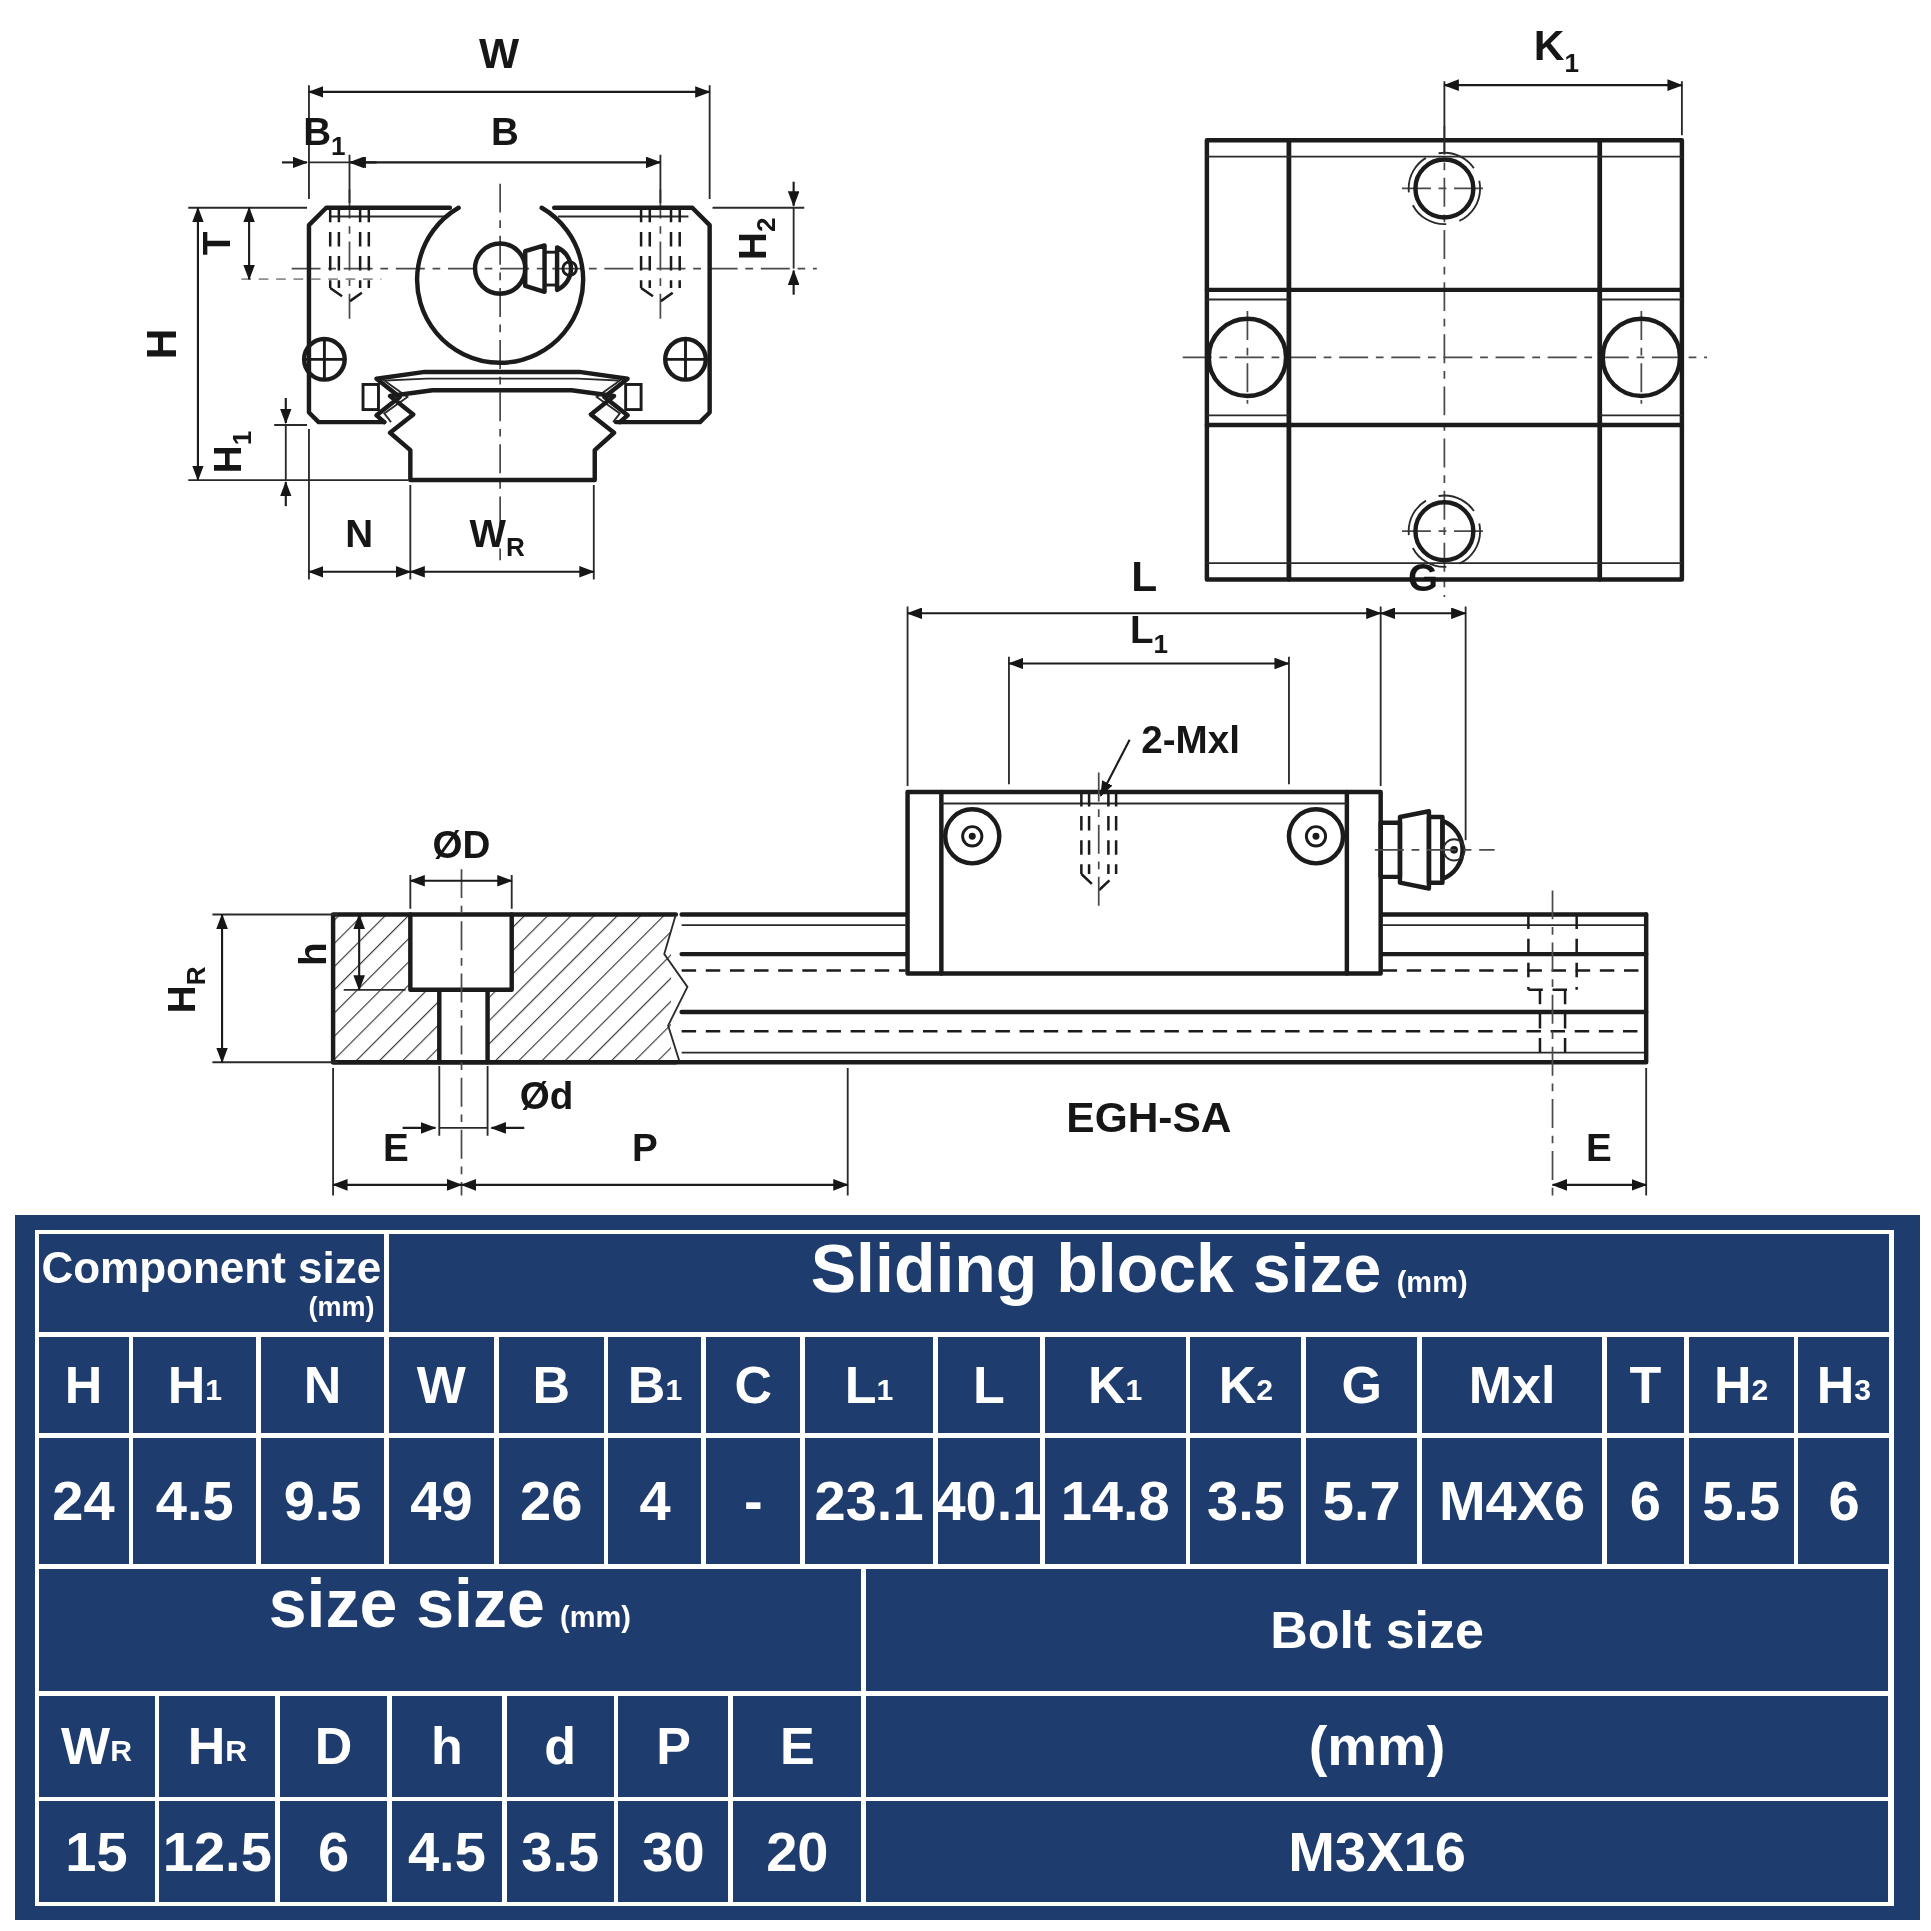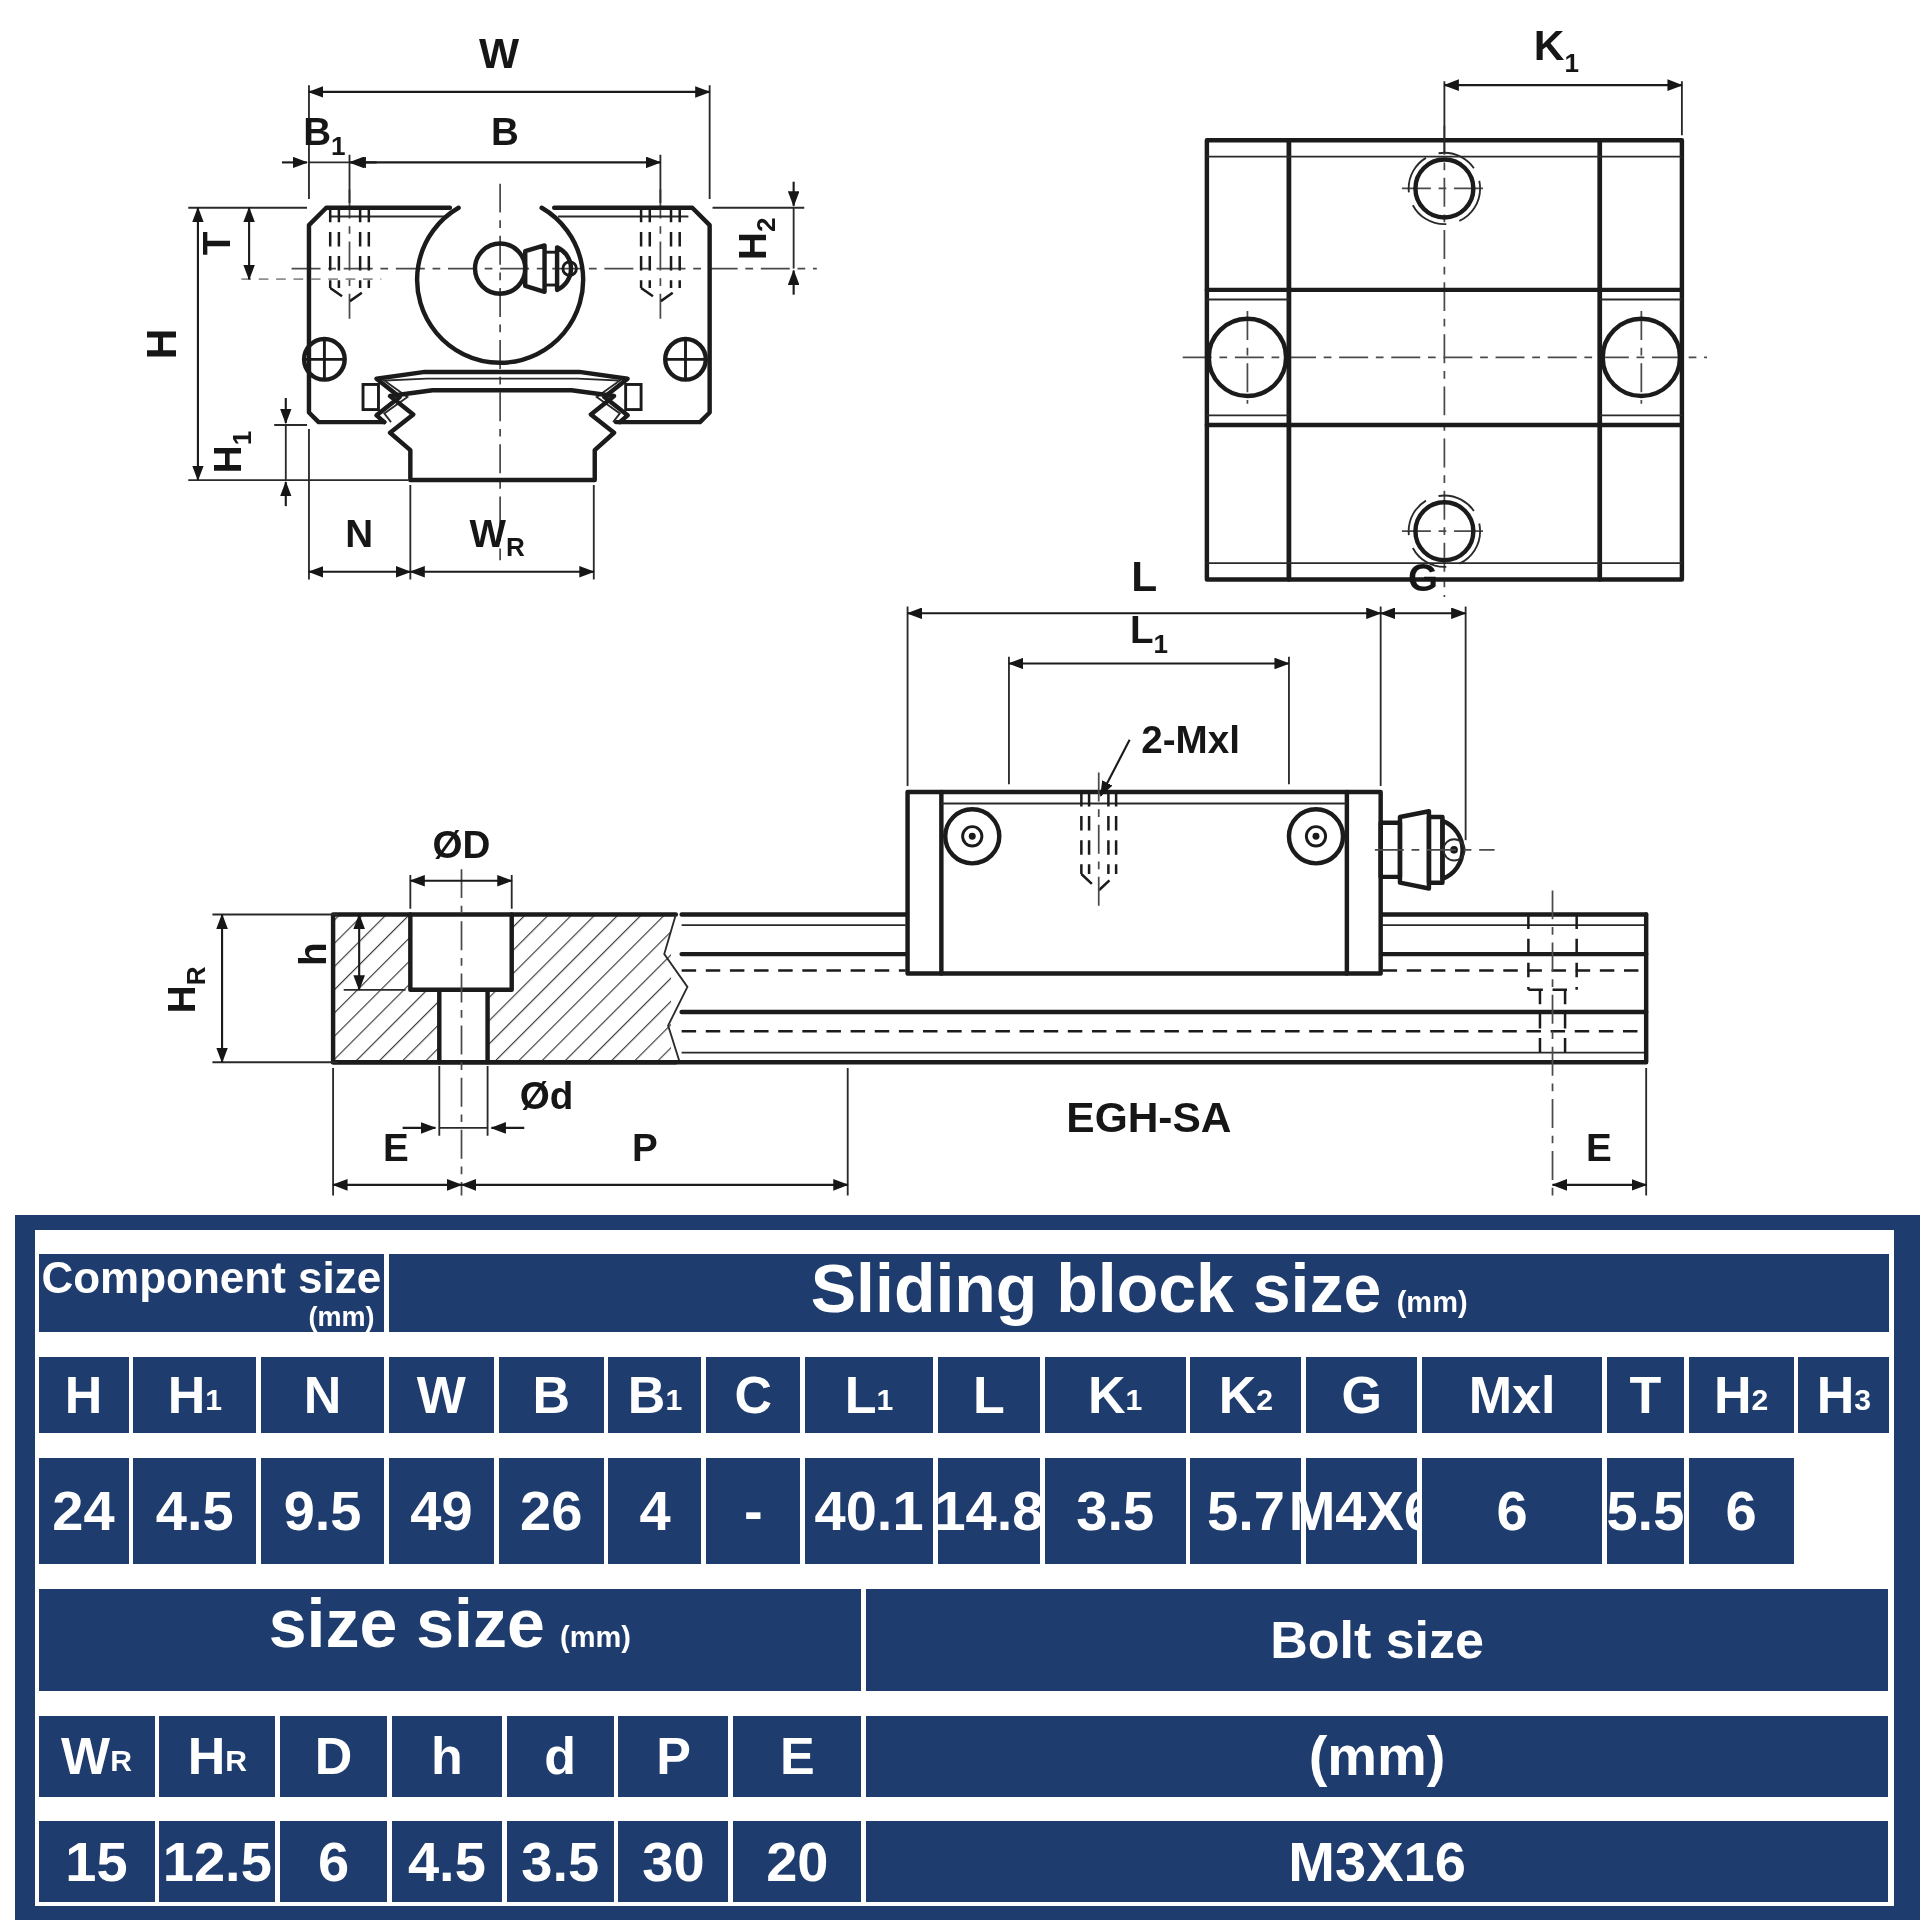--- a/index.html
+++ b/index.html
@@ -9,21 +9,21 @@
   
   #table-wrap{position:absolute;left:14.5px;top:1215px;width:1905px;height:705px;background:#1e3c6d;}
   #table-inner{position:absolute;left:20px;top:15.4px;width:1851px;border:4.8px solid #fff;background:#fff;
                display:flex;flex-direction:column;gap:4.8px;}
   .tgrid{display:grid;gap:4.8px;background:#fff;}
   #grid-top{grid-template-columns:90px 123px 123px 105px 105px 93px 94px 128px 102px 141px 111px 111px 180px 77px 105px 91px;
             grid-template-rows:98px 96px 126px;}
   #grid-bottom{grid-template-columns:116px 116px 107px 110px 107px 110px 128px 1022px;
                grid-template-rows:122px 101px 101px;}
   .c{background:#1e3c6d;color:#fff;display:flex;align-items:center;justify-content:center;
-     font-weight:bold;font-size:52px;line-height:1;margin-top:20px;}
+     font-weight:bold;font-size:52px;line-height:1;}
   .c sub{font-size:0.58em;font-weight:bold;transform:translateY(0.18em);line-height:1;}
   .val{font-size:56px;}
   .sec-col{flex-direction:column;}
   .sec-title-sm{font-size:44px;}
   .sec-unit-corner{font-size:27px;font-weight:600;align-self:flex-end;margin-right:9.7px;margin-top:3.9px;}
   .sec-row{align-items:baseline;}
   .sec-title-lg{font-size:68px;}
   .sec-unit-inline{font-size:29px;font-weight:600;margin-left:15.4px;}
 </style>
 </head>
@@ -374,20 +374,23 @@
       <div class="c val">
             <span>26</span>
           </div>
       <div class="c val">
             <span>4</span>
           </div>
       <div class="c val">
             <span>-</span>
           </div>
       <div class="c val">
+            <span>23.1</span>
+          </div>
+      <div class="c val">
             <span>40.1</span>
           </div>
       <div class="c val">
             <span>14.8</span>
           </div>
       <div class="c val">
             <span>3.5</span>
           </div>
       <div class="c val">
             <span>5.7</span>

